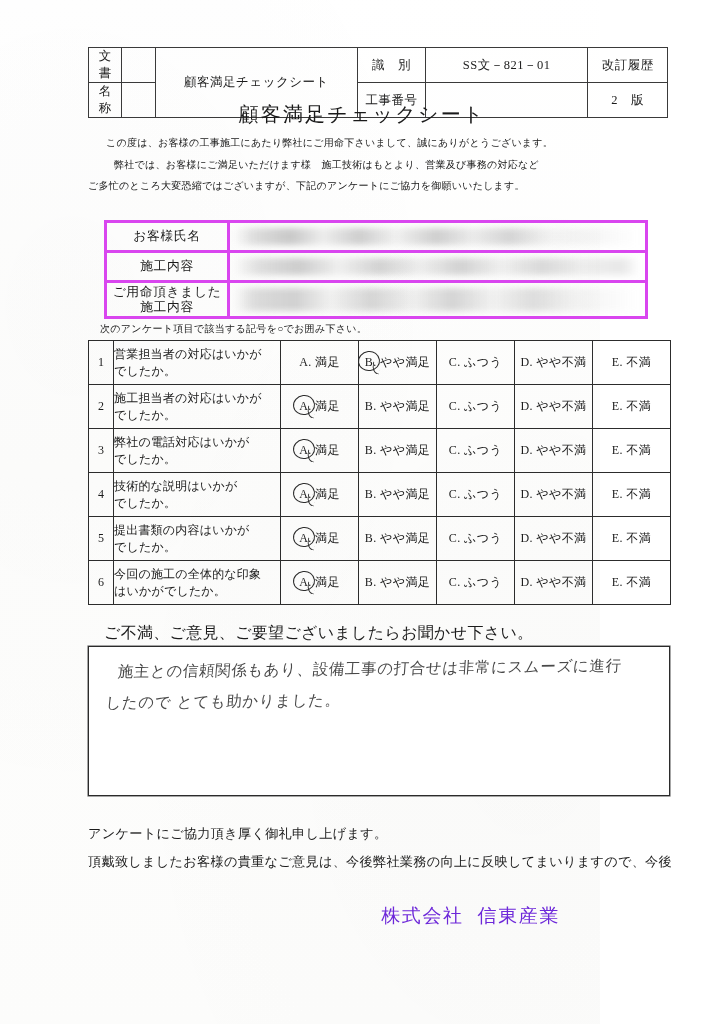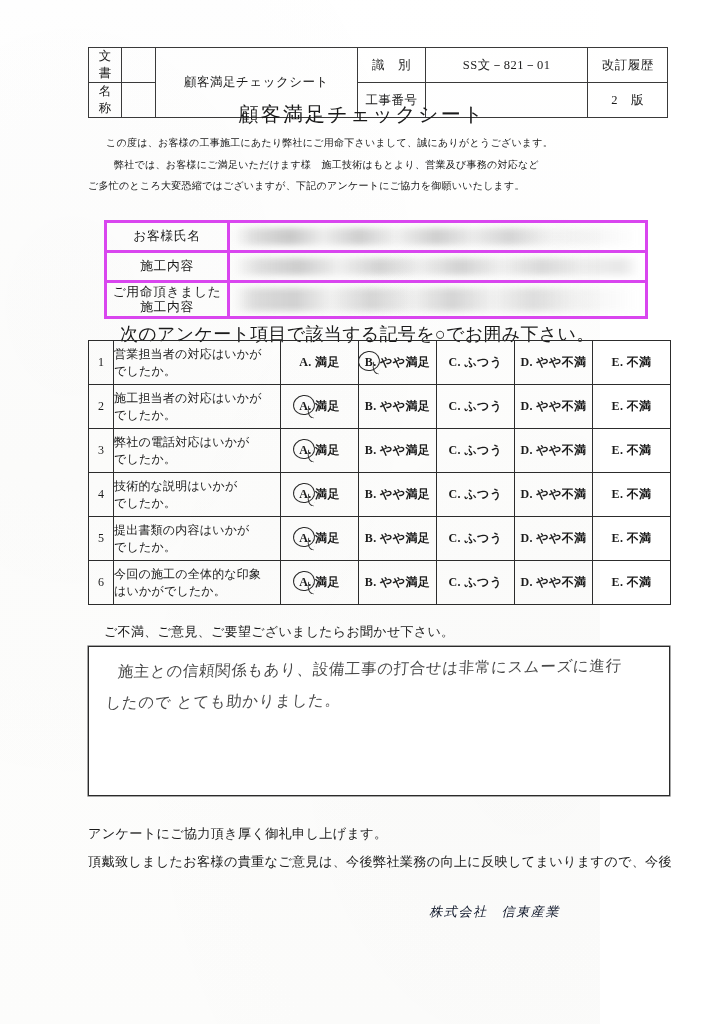--- a/index.html
+++ b/index.html
@@ -165,23 +165,23 @@
         rgba(140,140,140,0.28) 74%,
         rgba(170,170,170,0.14) 84%,
         rgba(178,178,178,0.06) 94%,
         rgba(185,185,185,0.00) 100%);
     filter: blur(3.0px);
   }
 
   
   .instruct {
     position: absolute;
-    left: 120px;
+    left: 100px;
     top: 322px;
-    font-size: 18px;
+    font-size: 10px;
     letter-spacing: 0.3px;
   }
 
   
   .survey-table {
     position: absolute;
     left: 88px;
     top: 340px;
     width: 580px;
     border-collapse: collapse;
@@ -205,21 +205,20 @@
     font-size: 12.3px;
     letter-spacing: 0.2px;
   }
   .opt {
     width: 77px;
     text-align: center;
     font-size: 12.2px;
     letter-spacing: 0.4px;
     white-space: nowrap;
     position: relative;
-    font-weight: bold;
   }
   .opt .mark { position: relative; display: inline-block; }
   .opt .letter { position: relative; z-index: 2; }
   
   .circled .letter::after {
     content: "";
     position: absolute;
     left: -6.5px;
     top: -4.5px;
     width: 20px;
@@ -244,21 +243,21 @@
     z-index: 1;
     pointer-events: none;
   }
   .survey-row { height: 44px; }
 
   
   .comment-prompt {
     position: absolute;
     left: 104px;
     top: 623px;
-    font-size: 13px;
+    font-size: 16px;
     letter-spacing: 0.3px;
   }
   
   .comment-box {
     position: absolute;
     left: 88px;
     top: 646px;
     width: 580px;
     height: 148px;
     border: 1.6px solid #2b2b2b;
@@ -291,24 +290,23 @@
     font-size: 13.2px;
     line-height: 28px;
     letter-spacing: 0.25px;
   }
   .closing .cl { display: block; white-space: nowrap; }
   .closing .keigu { display: inline-block; margin-left: 58px; font-size: 12.5px; }
   .signature {
     position: absolute;
     right: 40px;
     top: 903px;
-    font-size: 13px;
+    font-size: 19px;
     letter-spacing: 1.6px;
-    color: #0f172a;
-    font-style: italic;
+    color: #6d28d9;
   }
   .signature .gap { display: inline-block; width: 14px; }
 </style>
 </head>
 <body>
 
 <div class="page">
   <div class="scan-tint"></div>
 
   <table class="hdr-table">

